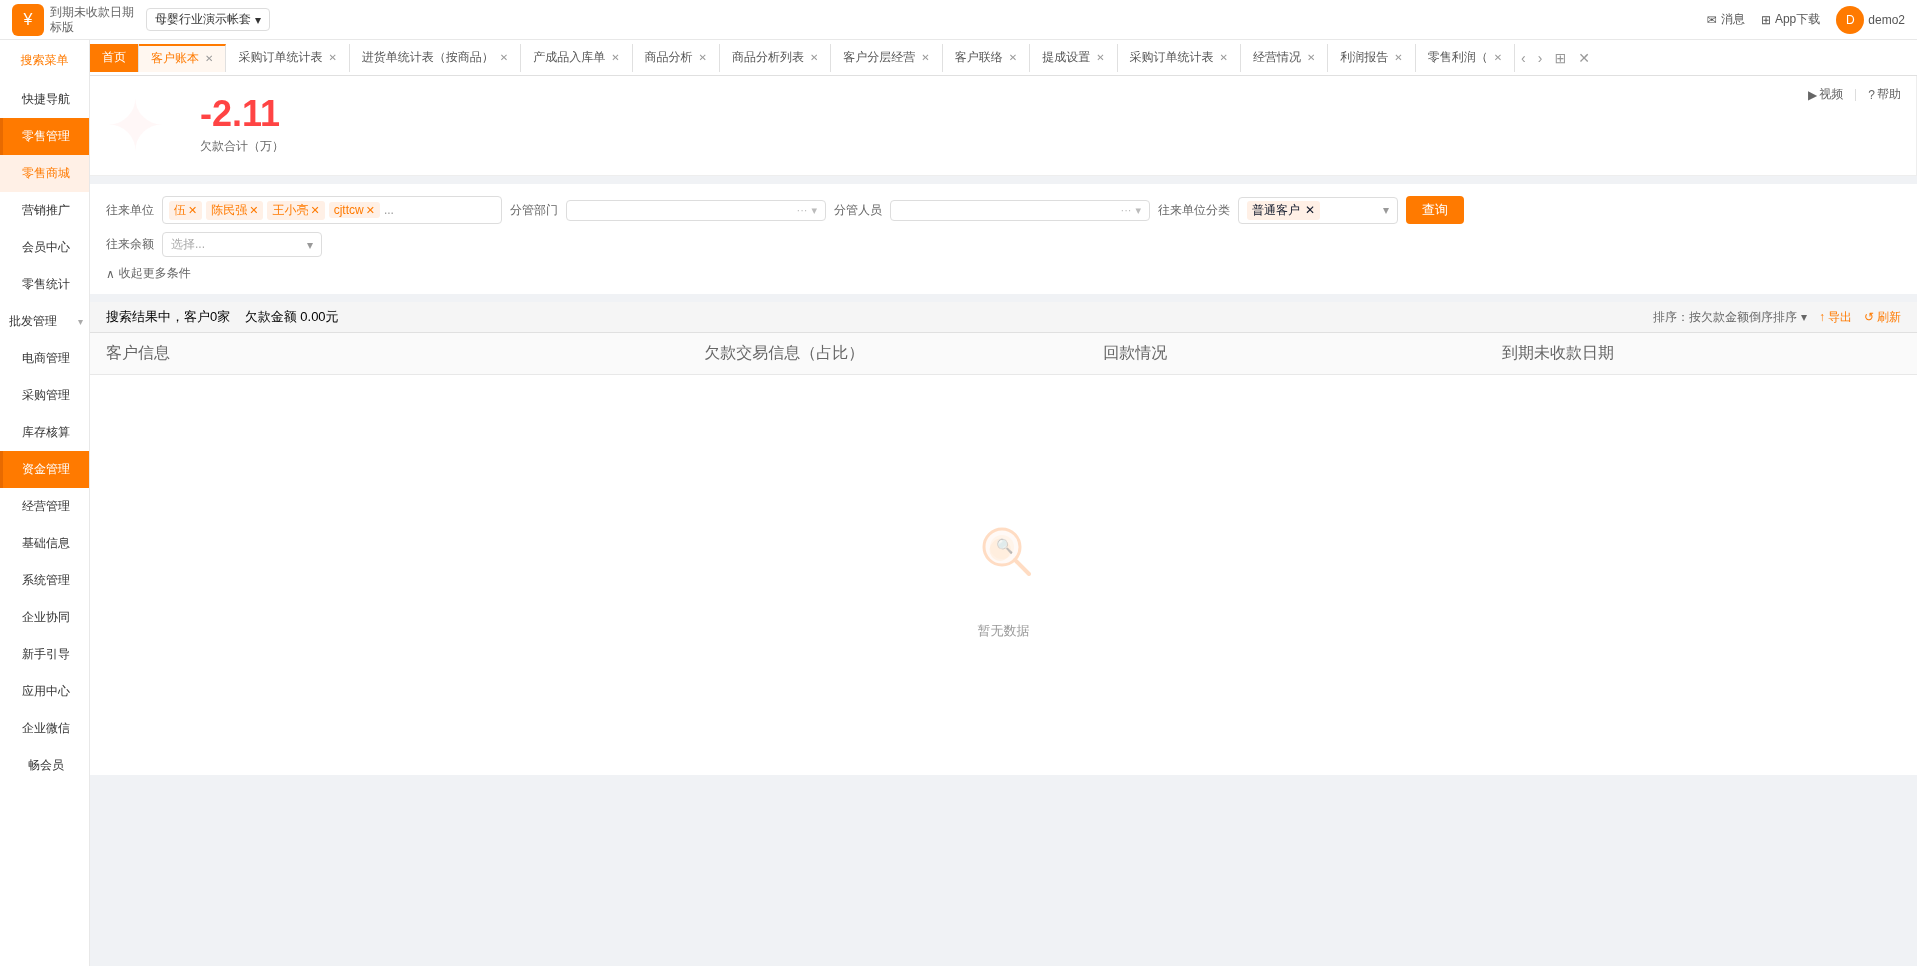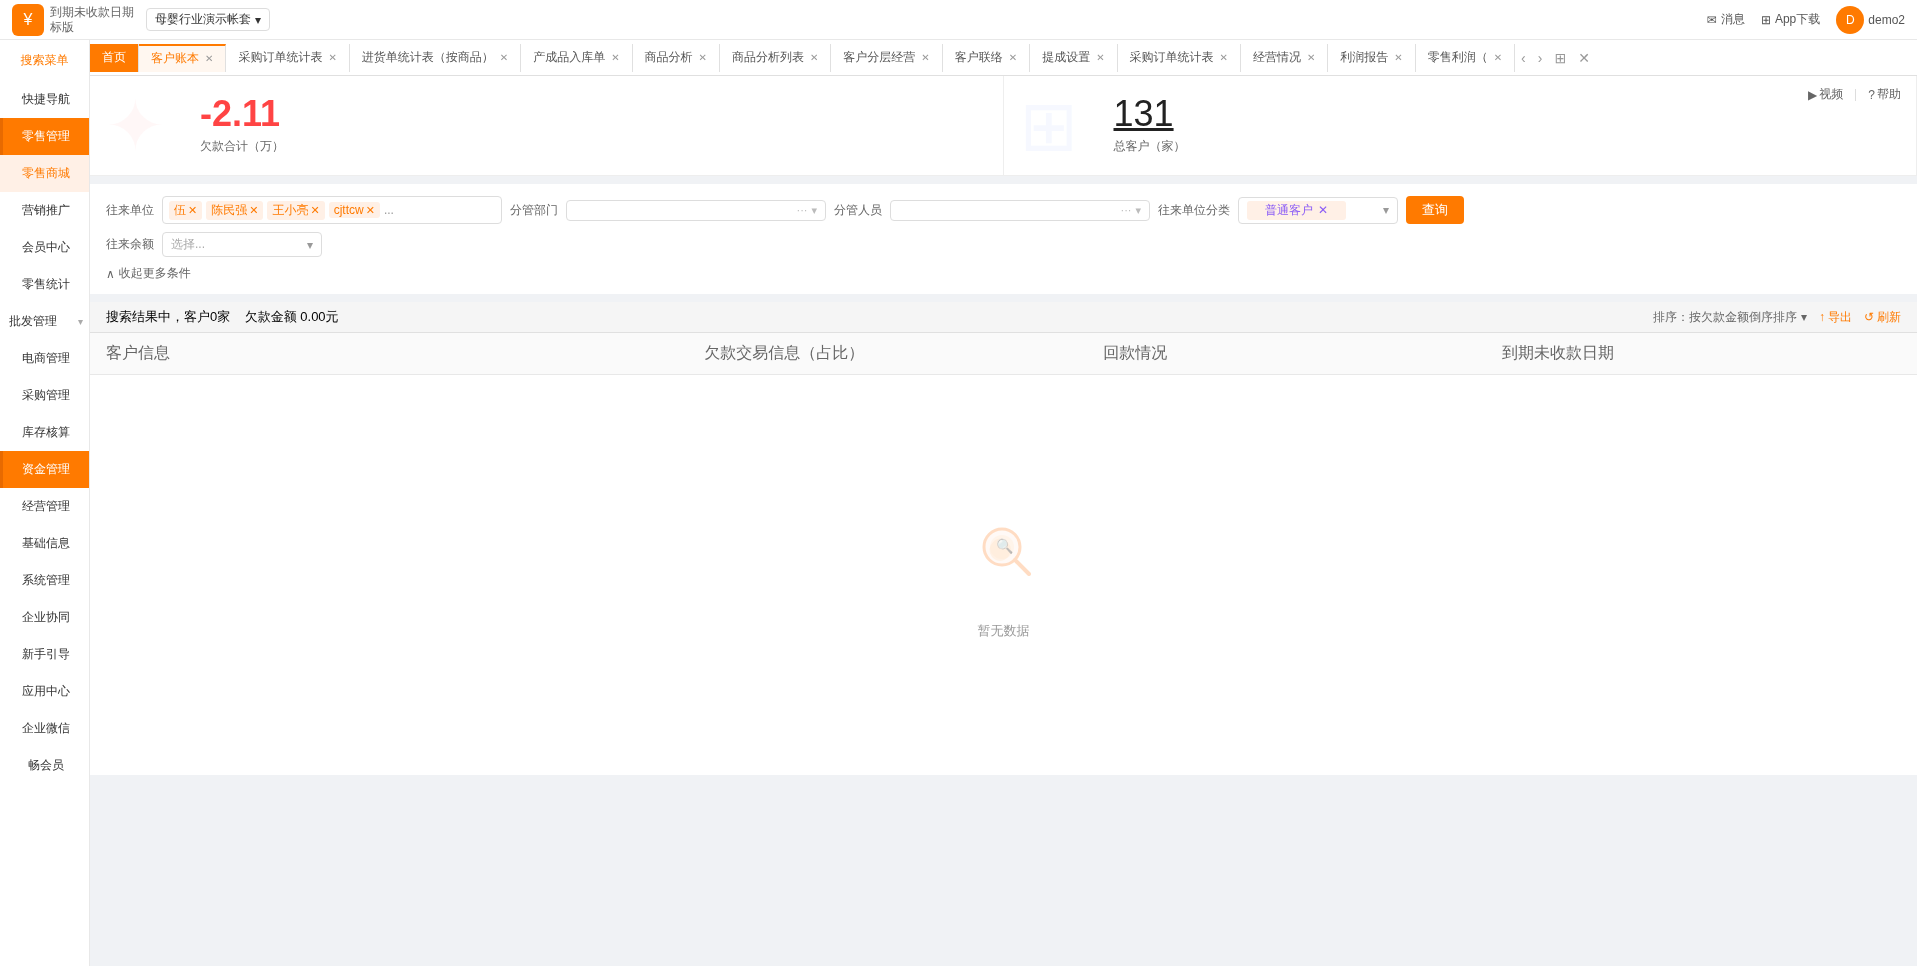--- a/index.html
+++ b/index.html
@@ -52,21 +52,21 @@
     
     .filter-area { background: #fff; padding: 12px 16px; margin-bottom: 8px; }
     .filter-row { display: flex; align-items: center; gap: 8px; margin-bottom: 8px; flex-wrap: wrap; }
     .filter-label { font-size: 12px; color: #666; white-space: nowrap; }
     .filter-tags { display: flex; align-items: center; gap: 4px; flex-wrap: wrap; flex: 1; border: 1px solid #ddd; border-radius: 4px; padding: 2px 6px; min-height: 28px; min-width: 200px; max-width: 340px; }
     .filter-tag { display: flex; align-items: center; gap: 2px; background: #fff0e6; color: #ff7a00; border-radius: 3px; padding: 1px 5px; font-size: 12px; }
     .filter-tag-close { cursor: pointer; color: #ff7a00; font-size: 11px; }
     .filter-more { color: #999; font-size: 12px; cursor: pointer; }
     .filter-dropdown { display: flex; align-items: center; gap: 4px; border: 1px solid #ddd; border-radius: 4px; padding: 3px 8px; min-width: 160px; cursor: pointer; background: #fff; font-size: 12px; color: #999; }
     .filter-dropdown-wide { min-width: 260px; }
-    .filter-select-tag { display: flex; align-items: center; gap: 2px; background: #fff0e6; color: #8b5cf6; border-radius: 3px; padding: 1px 18px; font-size: 12px; }
+    .filter-select-tag { display: flex; align-items: center; gap: 2px; background: #fff0e6; color: #0f172a; border-radius: 3px; padding: 1px 5px; font-size: 12px; }
     .collapse-btn { display: flex; align-items: center; gap: 4px; cursor: pointer; color: #666; font-size: 12px; margin: 0 auto; }
     .query-btn { background: #ff7a00; color: #fff; border: none; border-radius: 4px; padding: 5px 16px; font-size: 13px; cursor: pointer; white-space: nowrap; }
 
     
     .search-result-bar { background: #f5f5f5; padding: 6px 16px; display: flex; align-items: center; justify-content: space-between; border-bottom: 1px solid #e0e0e0; }
     .search-result-right { display: flex; align-items: center; gap: 12px; font-size: 12px; color: #666; }
     .sort-select { display: flex; align-items: center; gap: 4px; cursor: pointer; }
     .action-btn { display: flex; align-items: center; gap: 3px; cursor: pointer; color: #ff7a00; }
 
     
@@ -247,25 +247,20 @@
 
         <div class="stats-row" style="position:relative;">
 
 
           <div class="stat-item">
             <div style="position:absolute;left:16px;top:50%;transform:translateY(-50%);opacity:0.07;font-size:70px;color:#ff9999;">✦</div>
             <div class="stat-value" style="padding-left:80px;">-2.11</div>
             <div class="stat-label" style="padding-left:80px;">欠款合计（万）</div>
           </div>
 
-          <div class="stat-item">
-            <div style="position:absolute;left:16px;top:50%;transform:translateY(-50%);opacity:0.07;font-size:70px;color:#88aaff;">⊞</div>
-            <div class="stat-value dark" style="padding-left:80px;">131</div>
-            <div class="stat-label" style="padding-left:80px;">总客户（家）</div>
-          </div>
 
           <div style="position:absolute;top:10px;right:16px;display:flex;align-items:center;gap:12px;font-size:12px;color:#666;">
             <div style="cursor:pointer;display:flex;align-items:center;gap:2px;">
               <span>▶</span>
               <span>视频</span>
             </div>
             <div style="width:1px;height:12px;background:#ddd;"></div>
             <div style="cursor:pointer;display:flex;align-items:center;gap:2px;">
               <span>?</span>
               <span>帮助</span>

